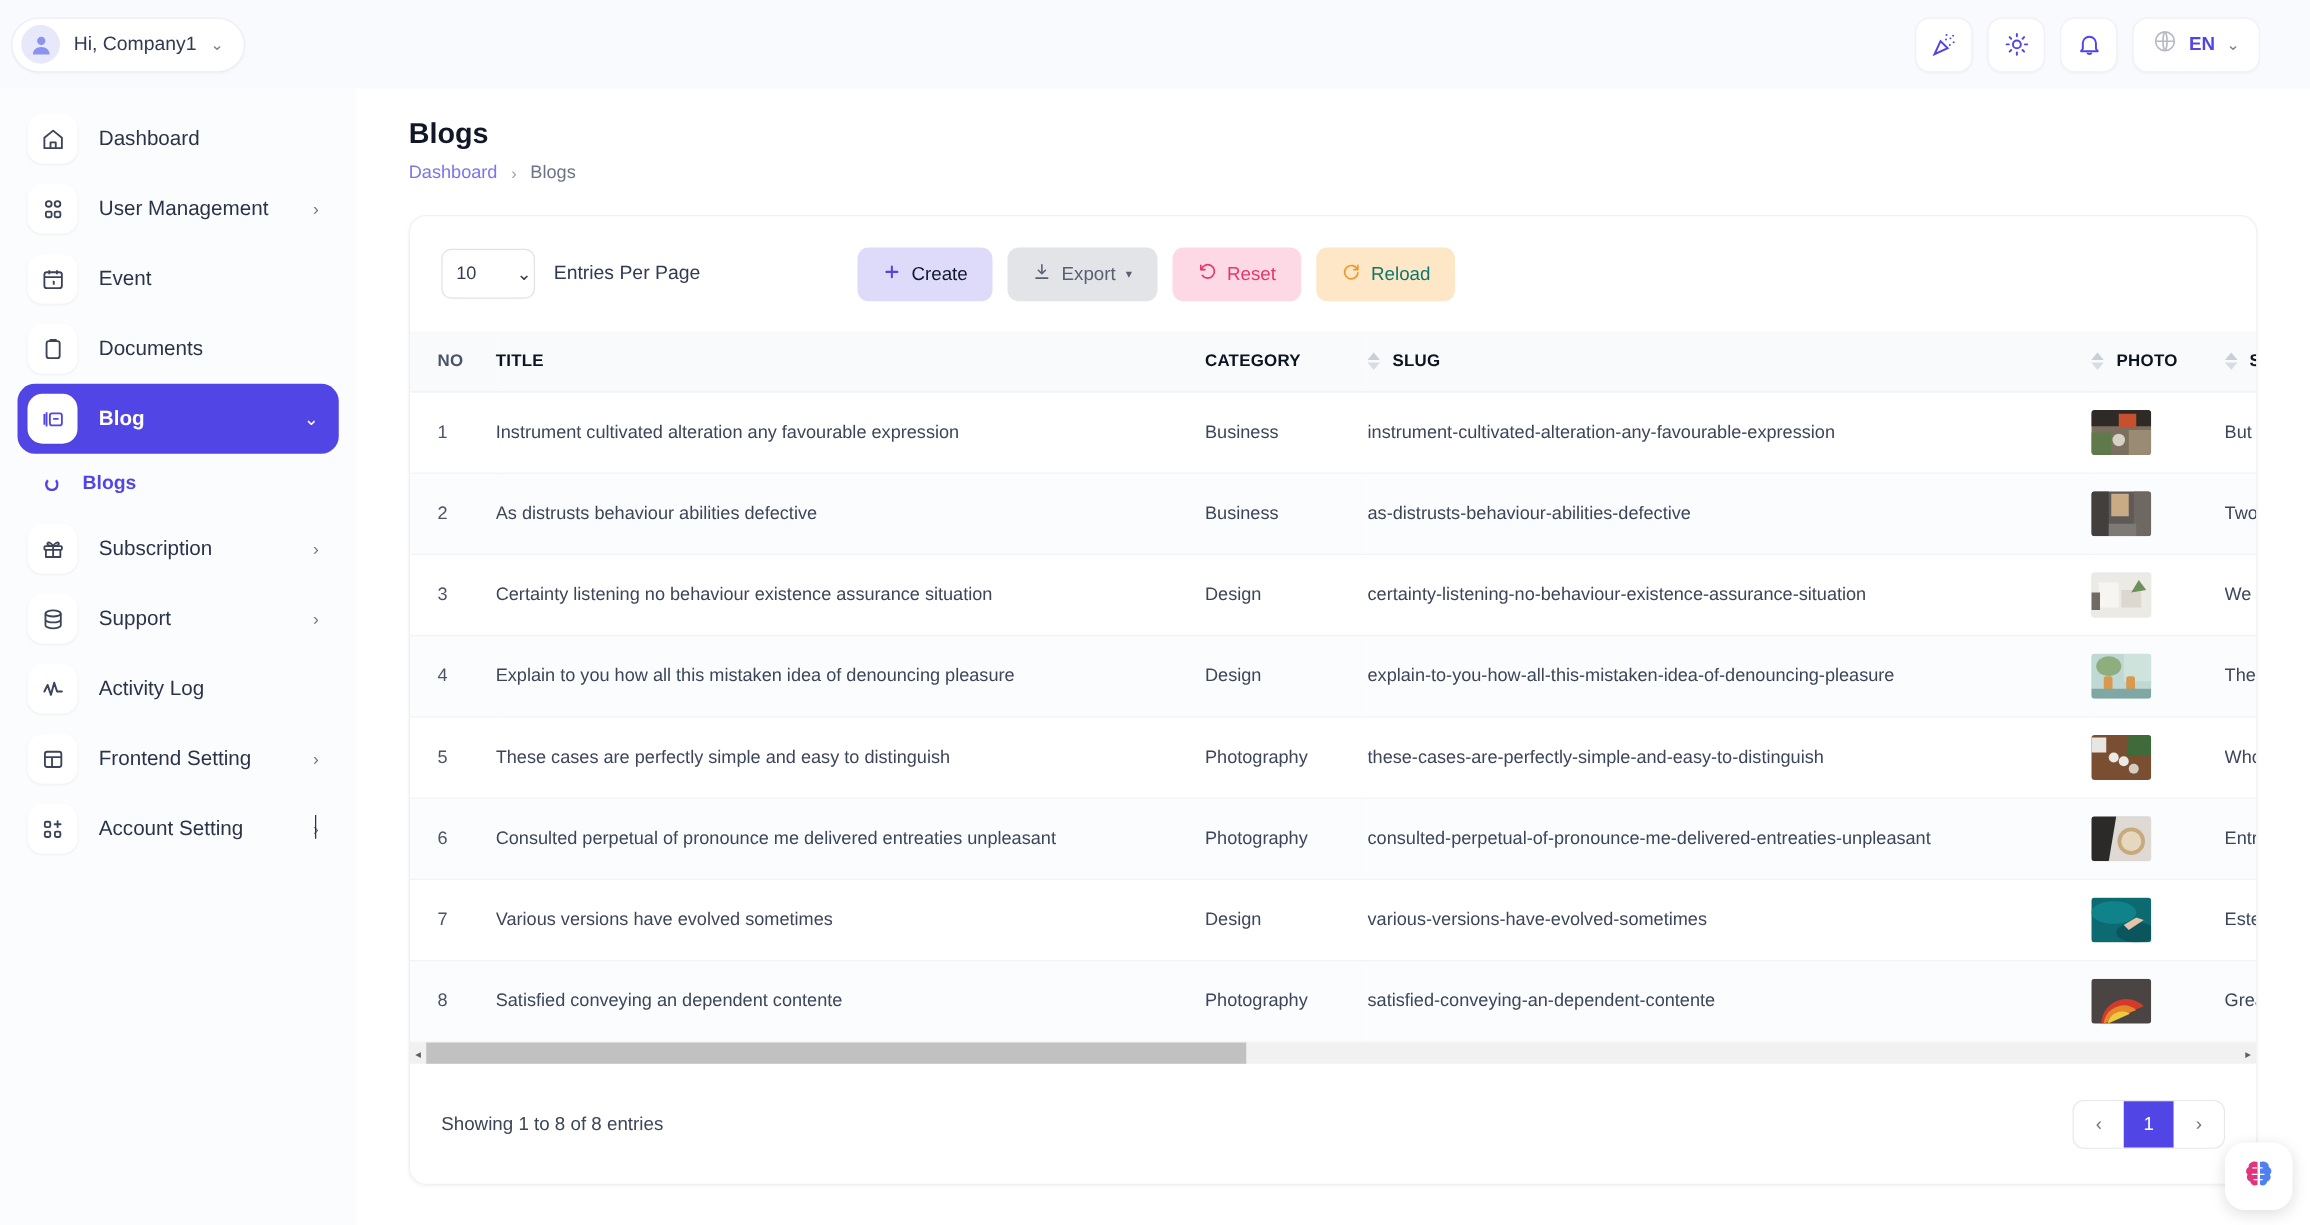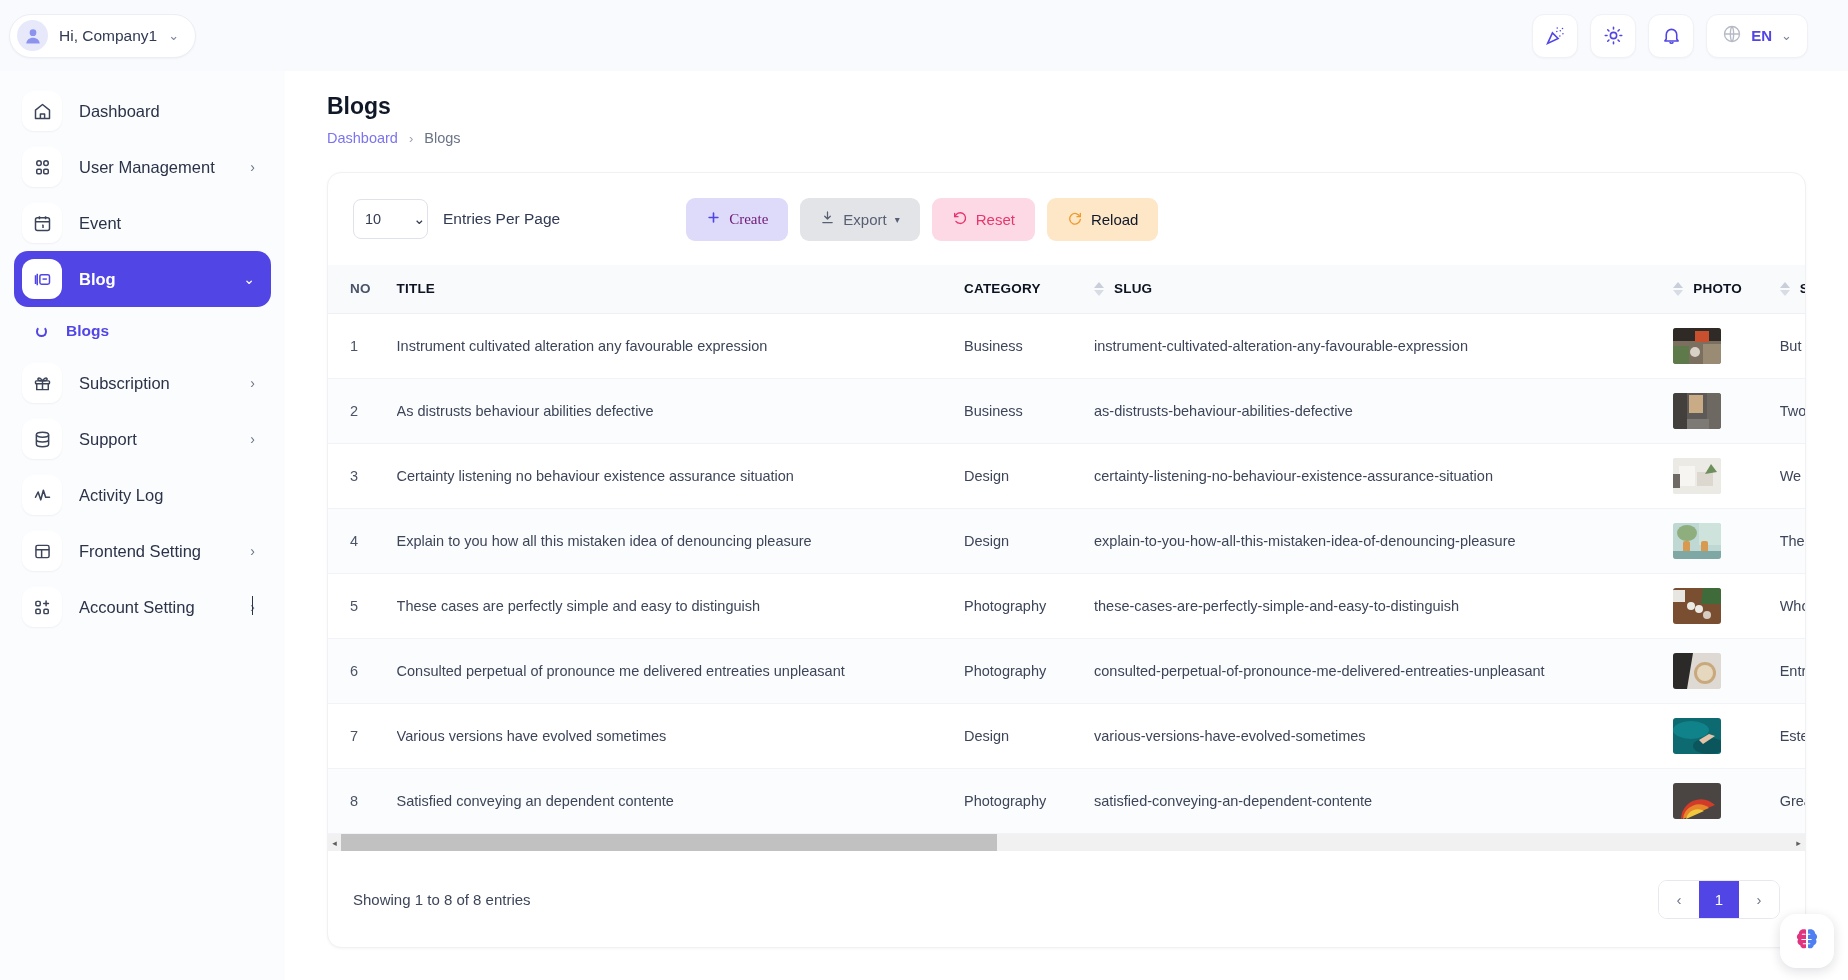--- a/index.html
+++ b/index.html
@@ -123,24 +123,24 @@
     padding: 0 11px; font-size: 14.5px; color: #333c52; background: #fff; gap: 32px;
   }
   .per-page-label { font-size: 15.5px; color: #313a53; margin-left: 15px; }
 
   .btn-group { display: flex; gap: 12px; margin-left: 126px; }
   .btn {
     height: 43px; border-radius: 9px; display: flex; align-items: center;
     gap: 8px; padding: 0 20px; font-size: 15px; border: none;
     font-family: "Liberation Sans", sans-serif;
   }
-  .btn-create { background: #dddafa; color: #701a75; font-family: Liberation Serif, serif; }
+  .btn-create { background: #dddafa; color: #0f172a; }
   .btn-export { background: #e3e4e8; color: #575f72; }
   .btn-reset  { background: #fcd9e5; color: #e8356d; }
-  .btn-reload { background: #fde7c7; color: #0f172a; }
+  .btn-reload { background: #fde7c7; color: #0f766e; }
 
   .search-box {
     margin-left: auto; width: 205px; height: 46px;
     border: 1px solid #dfe2ea; border-radius: 9px;
     padding: 0 16px; font-size: 15px; color: #6b7386;
     font-family: "Liberation Sans", sans-serif; background: #fff;
   }
   .search-box::placeholder { color: #8e95a6; }
 
   
@@ -295,20 +295,29 @@
   <div class="nav-item">
     <span class="nav-ico">
       <svg viewBox="0 0 24 24" width="21" height="21" fill="none" stroke="#3c4459" stroke-width="1.7" stroke-linejoin="round">
         <rect x="4" y="5.5" width="16" height="14.5" rx="2.2"></rect>
         <path d="M4 10h16M8.5 3.6v3.6M15.5 3.6v3.6M11.6 14h1v3"></path>
       </svg>
     </span>
     <span class="nav-label">Event</span>
   </div>
 
+  <div class="nav-item">
+    <span class="nav-ico">
+      <svg viewBox="0 0 24 24" width="21" height="21" fill="none" stroke="#3c4459" stroke-width="1.7" stroke-linejoin="round">
+        <rect x="6" y="4.5" width="12" height="15.5" rx="2.2"></rect>
+        <path d="M9.4 4.5V3.4h5.2v1.1"></path>
+      </svg>
+    </span>
+    <span class="nav-label">Documents</span>
+  </div>
 
   <div class="nav-item active">
     <span class="nav-ico">
       <svg viewBox="0 0 24 24" width="21" height="21" fill="none" stroke="#5146e5" stroke-width="1.7" stroke-linejoin="round">
         <path d="M6 5.5v13M4 7v10"></path>
         <rect x="9" y="6.5" width="11" height="11" rx="2"></rect>
         <path d="M12 11.5h5"></path>
       </svg>
     </span>
     <span class="nav-label">Blog</span>

